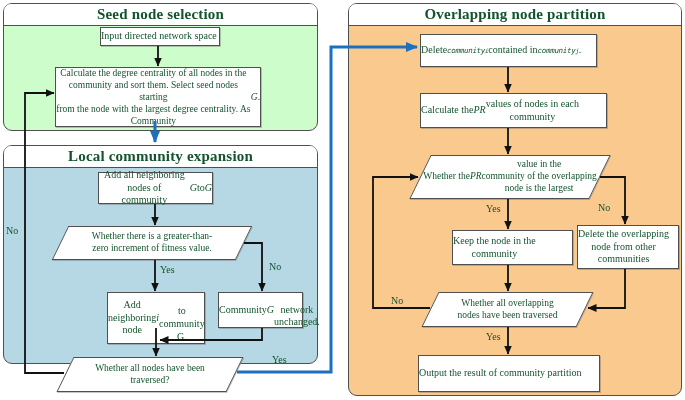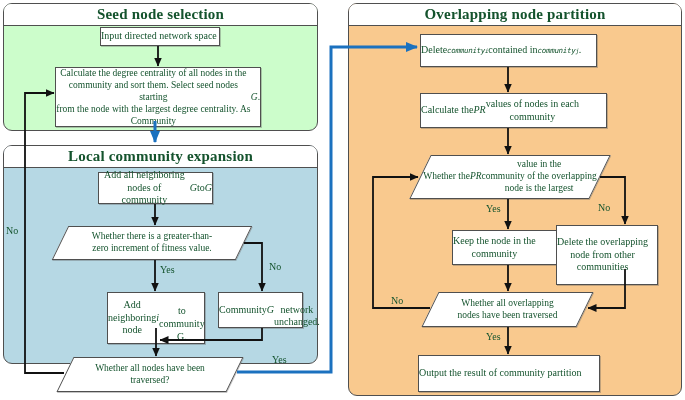--- a/index.html
+++ b/index.html
@@ -96,21 +96,21 @@
   <div class="box txt" style="left:420px;top:34px;width:177px;height:33px"><span>Delete </span><span class="r-m">community</span><span class="r-ms">i</span><span> contained in </span><span class="r-m">community</span><span class="r-ms">j</span><span>.</span></div>
   <div class="box txt" style="left:420px;top:93px;width:187px;height:35px"><span>Calculate the </span><span class="r-i">PR</span><span> values of nodes in each
 community</span></div>
   <div class="para" style="left:420px;top:155px;width:180px;height:44px">
     <div class="para-in txt"><span>Whether the </span><span class="r-i">PR</span><span> value in the
 community of the overlapping
 node is the largest</span></div>
   </div>
   <div class="box txt" style="left:452px;top:230px;width:121px;height:35px"><span>Keep the node in the
 community</span></div>
-  <div class="box txt" style="left:556px;top:225px;width:102px;height:60px"><span>Delete the overlapping
+  <div class="box txt" style="left:577px;top:225px;width:102px;height:44px"><span>Delete the overlapping
 node from other
 communities</span></div>
   <div class="para" style="left:430px;top:292px;width:155px;height:35px">
     <div class="para-in txt"><span>Whether all overlapping
 nodes have been traversed</span></div>
   </div>
   <div class="box txt" style="left:418px;top:355px;width:182px;height:37px"><span>Output the result of community partition</span></div>
 
   <div class="lbl" style="left:6px;top:225px">No</div>
   <div class="lbl" style="left:160px;top:264px">Yes</div>

